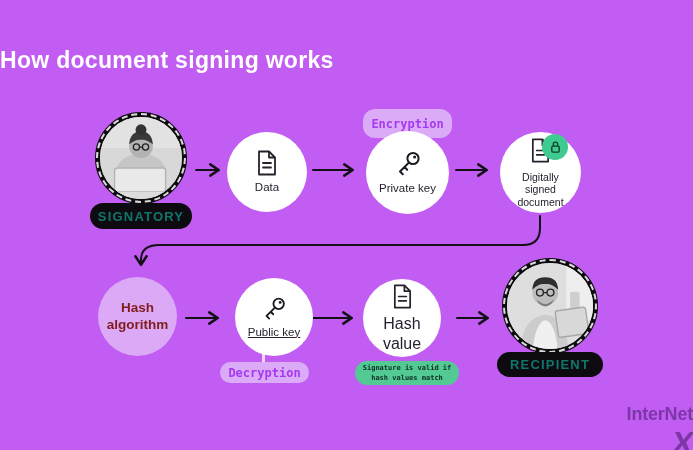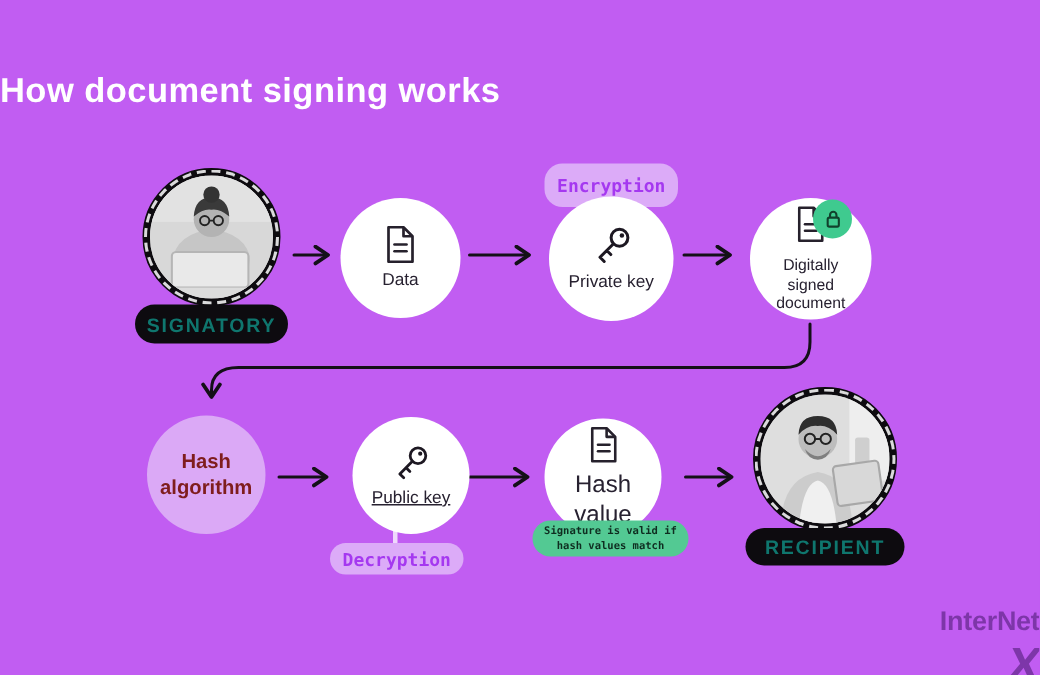--- a/index.html
+++ b/index.html
@@ -61,21 +61,21 @@
     border-radius:12px; display:flex; align-items:center; justify-content:center; z-index:2;
   }
   #tag-encryption { left:363px; top:109px; width:89px; height:29px; }
   #tag-decryption { left:220px; top:362px; width:89px; height:21px; }
   .tag-tail { position:absolute; width:3px; z-index:1; border-radius:2px; }
   #tail-enc { left:406px; top:128px; height:10px; background:#dcabf8; }
   #tail-dec { left:262px; top:352px; height:11px; background:#eed9fb; }
 
   
   #tag-valid {
-    position:absolute; left:355px; top:347px; width:104px; height:24px;
+    position:absolute; left:355px; top:361px; width:104px; height:24px;
     background:#53c993; border-radius:12px; color:#0f2d20;
     font-family:"DejaVu Sans Mono",monospace; font-weight:700; font-size:7px; line-height:1.45;
     display:flex; flex-direction:column; align-items:center; justify-content:center;
     text-align:center; z-index:2;
   }
 
   
   .icon-badge { position:relative; }
   .badge {
     position:absolute; right:-16px; top:-3px; width:26px; height:26px;

